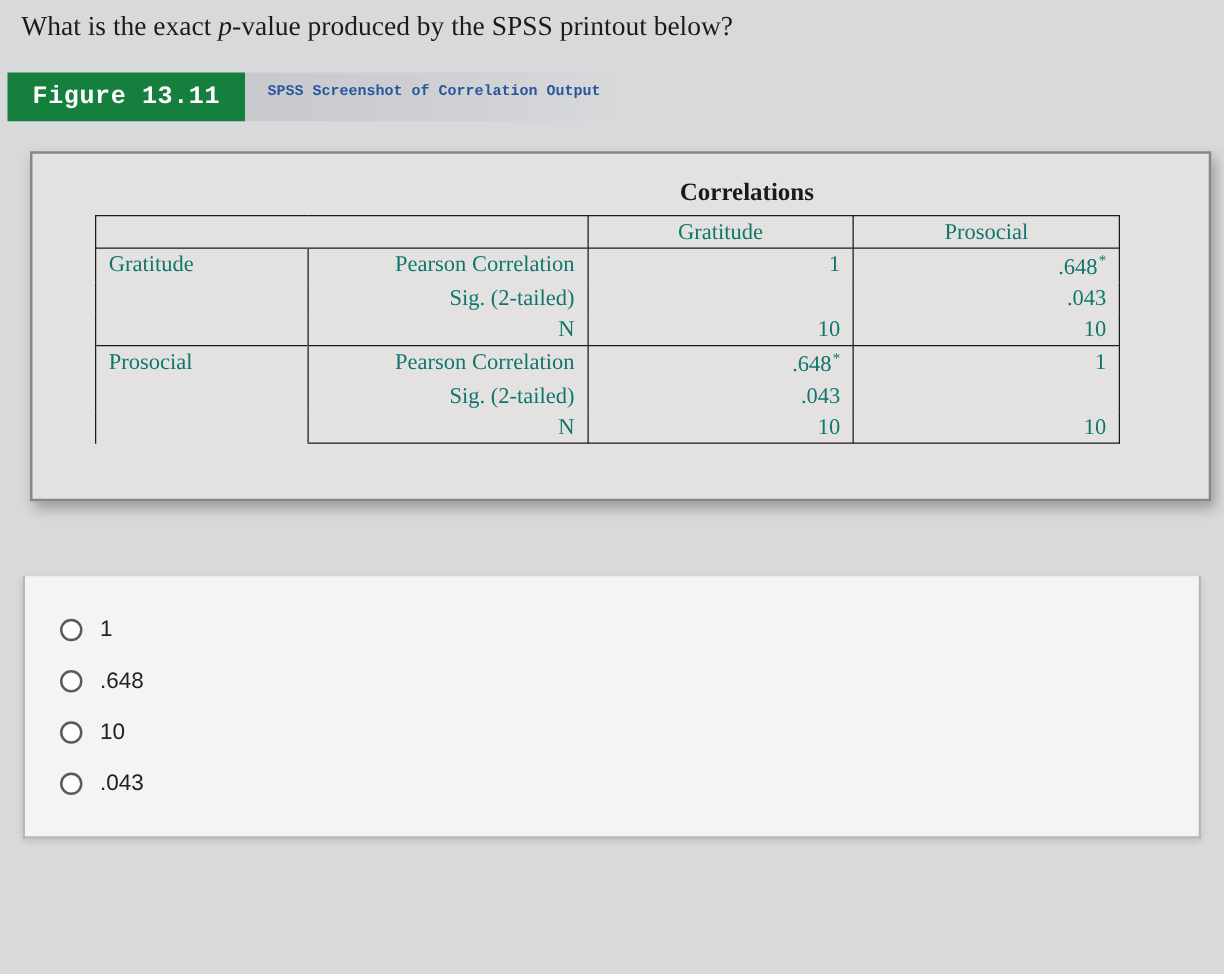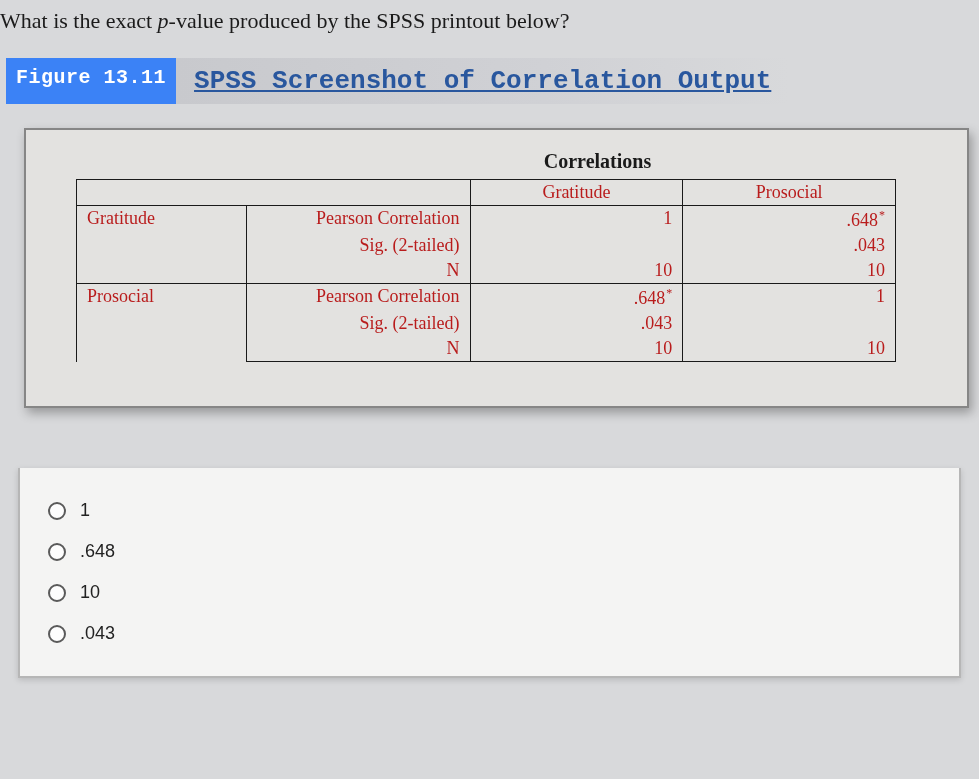--- a/index.html
+++ b/index.html
@@ -16,46 +16,46 @@
     padding: 0;
     position: relative;
     height: 100%;
   }
   .question {
     font-size: 22px;
     font-weight: 500;
     color: #1b1b1b;
     padding: 8px 4px 24px 0;
     font-family: Georgia, 'Times New Roman', serif;
+    margin-left: 17px;
   }
   .emph { font-style: italic; }
   .figure-heading {
     display: flex;
     align-items: stretch;
     margin-left: 6px;
     margin-bottom: 24px;
   }
   .figure-num {
-    background: #3b82f6;
+    background: #15803d;
     color: #ffffff;
     font-weight: bold;
     font-family: "Courier New", Courier, monospace;
     font-size: 20px;
-    padding: 8px 10px;
+    padding: 8px 20px;
     letter-spacing: 0.5px;
   }
   .figure-title {
     background: linear-gradient(to right, #c8c9cd 0%, #d0d1d5 60%, #d8d9db 100%);
     color: #29579e;
     font-family: "Courier New", Courier, monospace;
     font-weight: bold;
-    font-size: 26px;
+    font-size: 12px;
     padding: 8px 18px;
     flex: 0 0 auto;
-    text-decoration: underline;
   }
   .table-card {
     margin: 0 10px 0 24px;
     background: #e3e2e0;
     border: 2px solid #868686;
     padding: 20px 28px 44px 50px;
     box-shadow: 3px 5px 10px rgba(0,0,0,0.3);
   }
   .corr-title {
     text-align: center;
@@ -63,21 +63,21 @@
     font-weight: bold;
     font-size: 20px;
     color: #1a1a1a;
     margin-left: 180px;
     margin-bottom: 6px;
   }
   table.corr {
     border-collapse: collapse;
     font-family: "Times New Roman", Times, serif;
     font-size: 18px;
-    color: #b91c1c;
+    color: #0f766e;
     width: 820px;
   }
   table.corr th, table.corr td {
     border: 1.5px solid #1a1a1a;
     padding: 2px 10px;
     vertical-align: top;
     background: #e3e2e0;
   }
   table.corr th {
     font-weight: normal;

